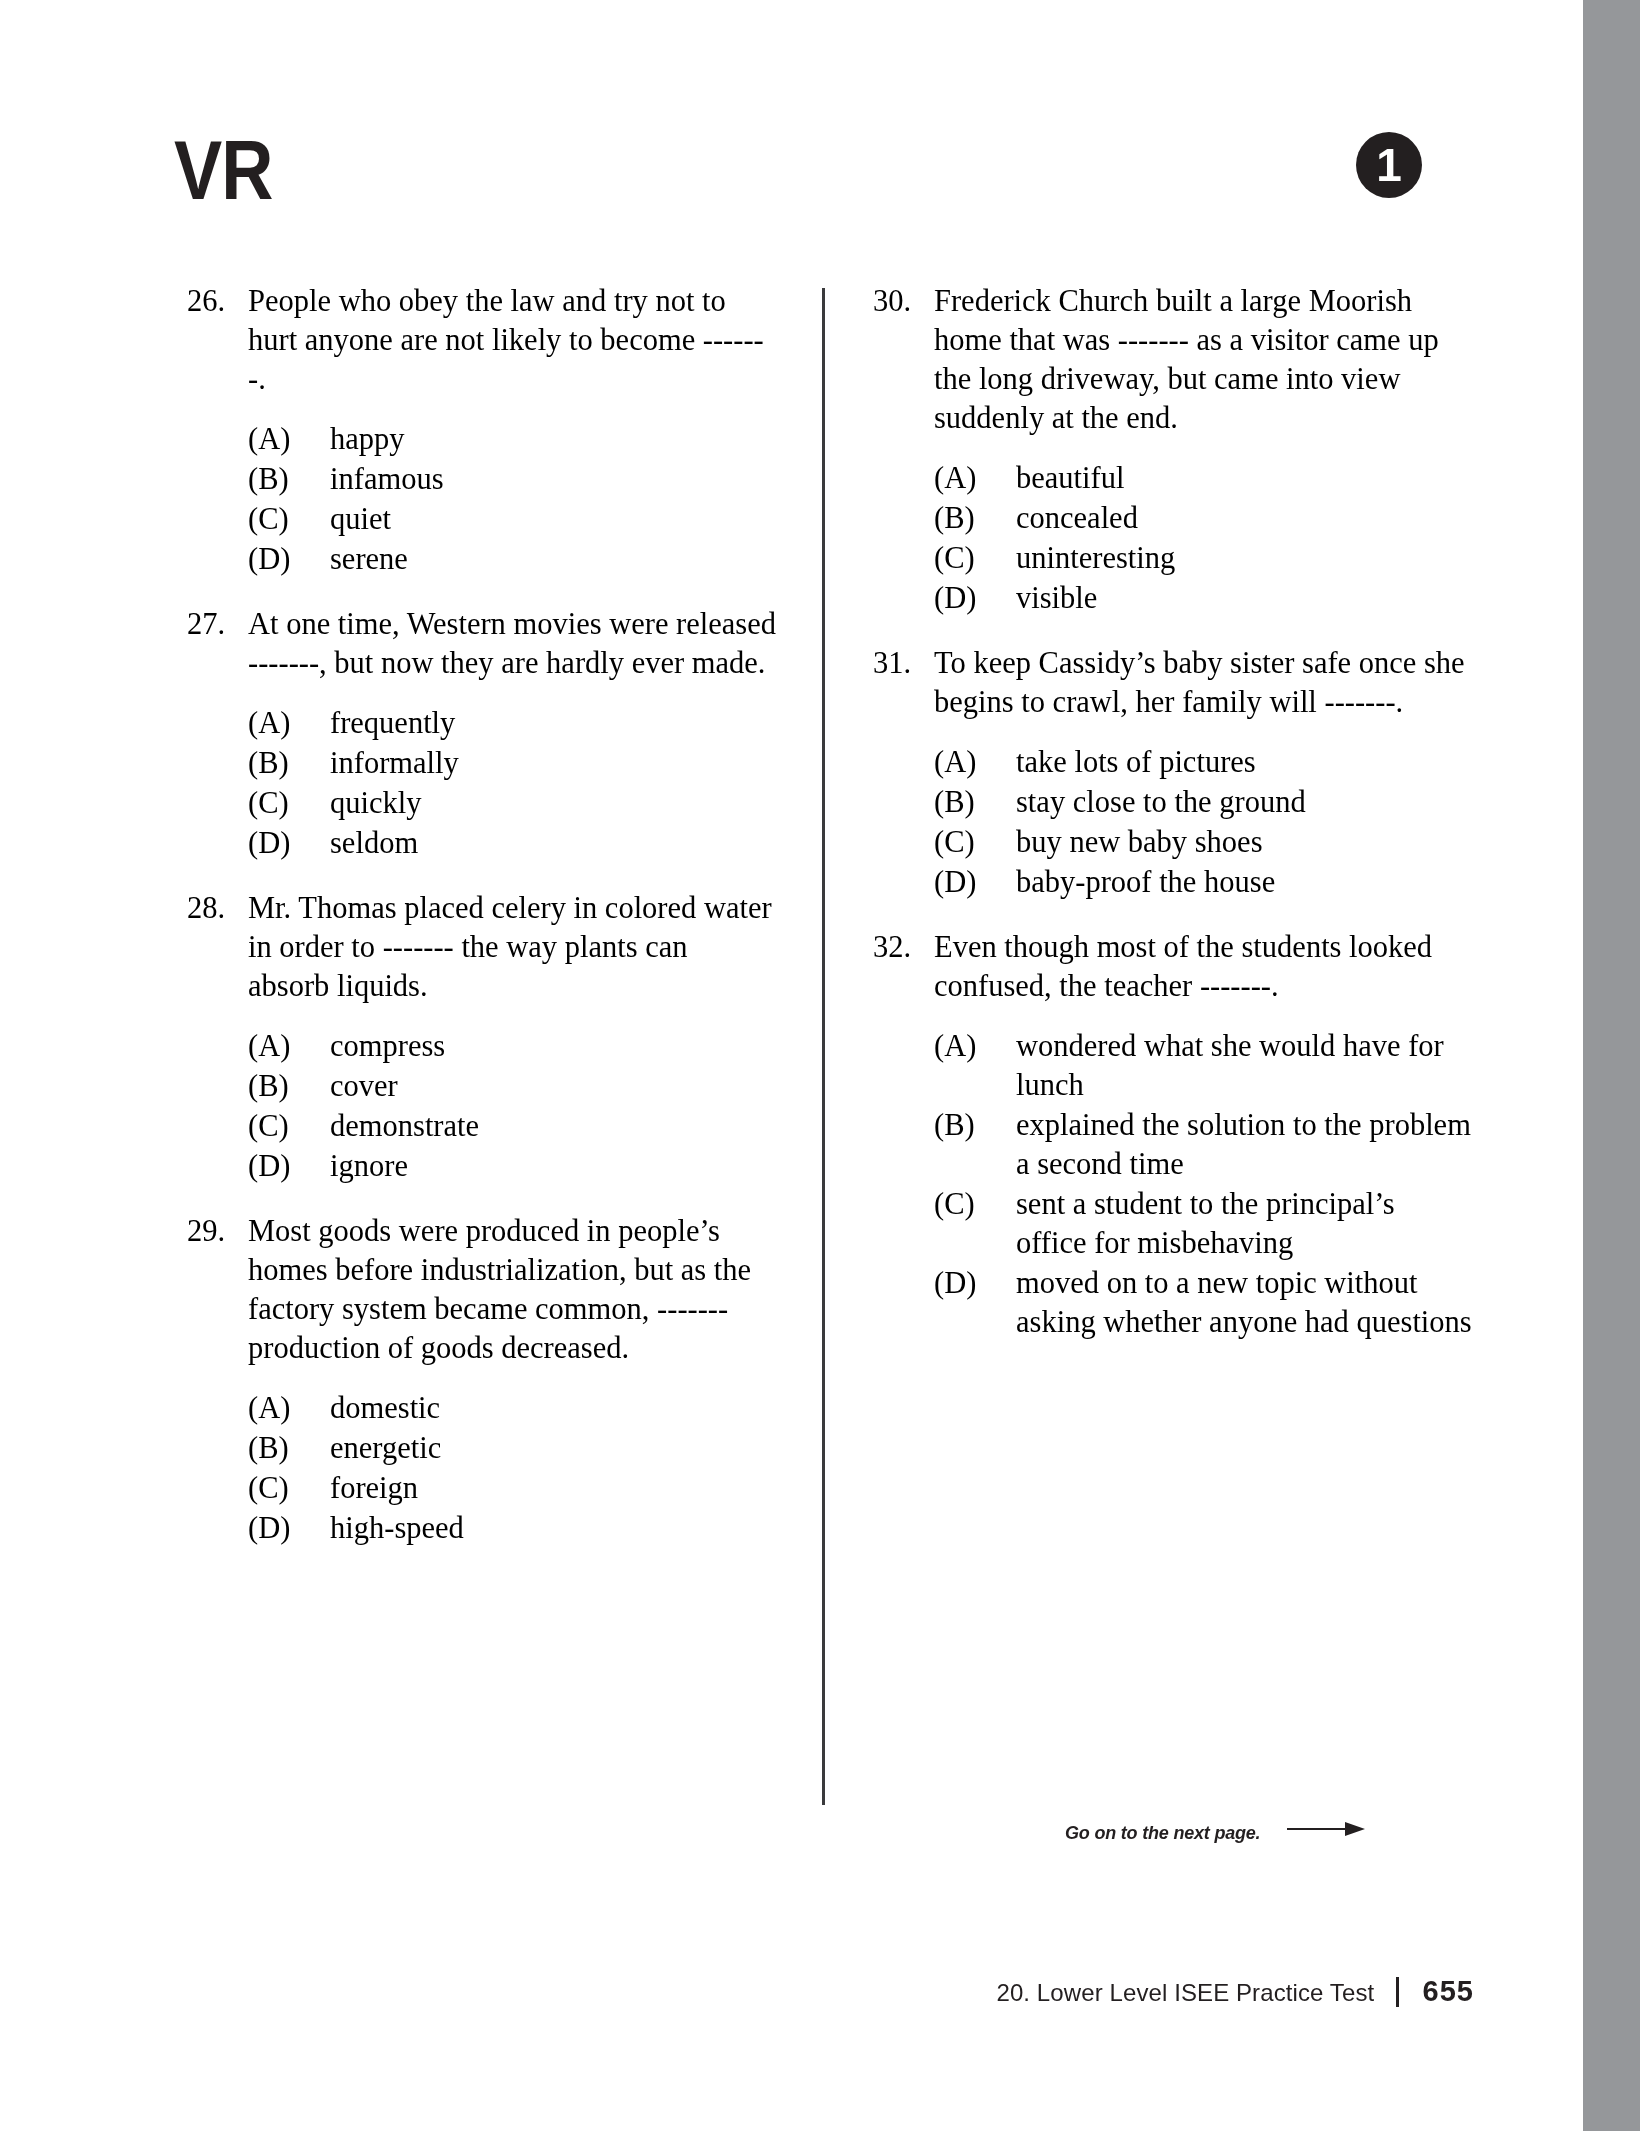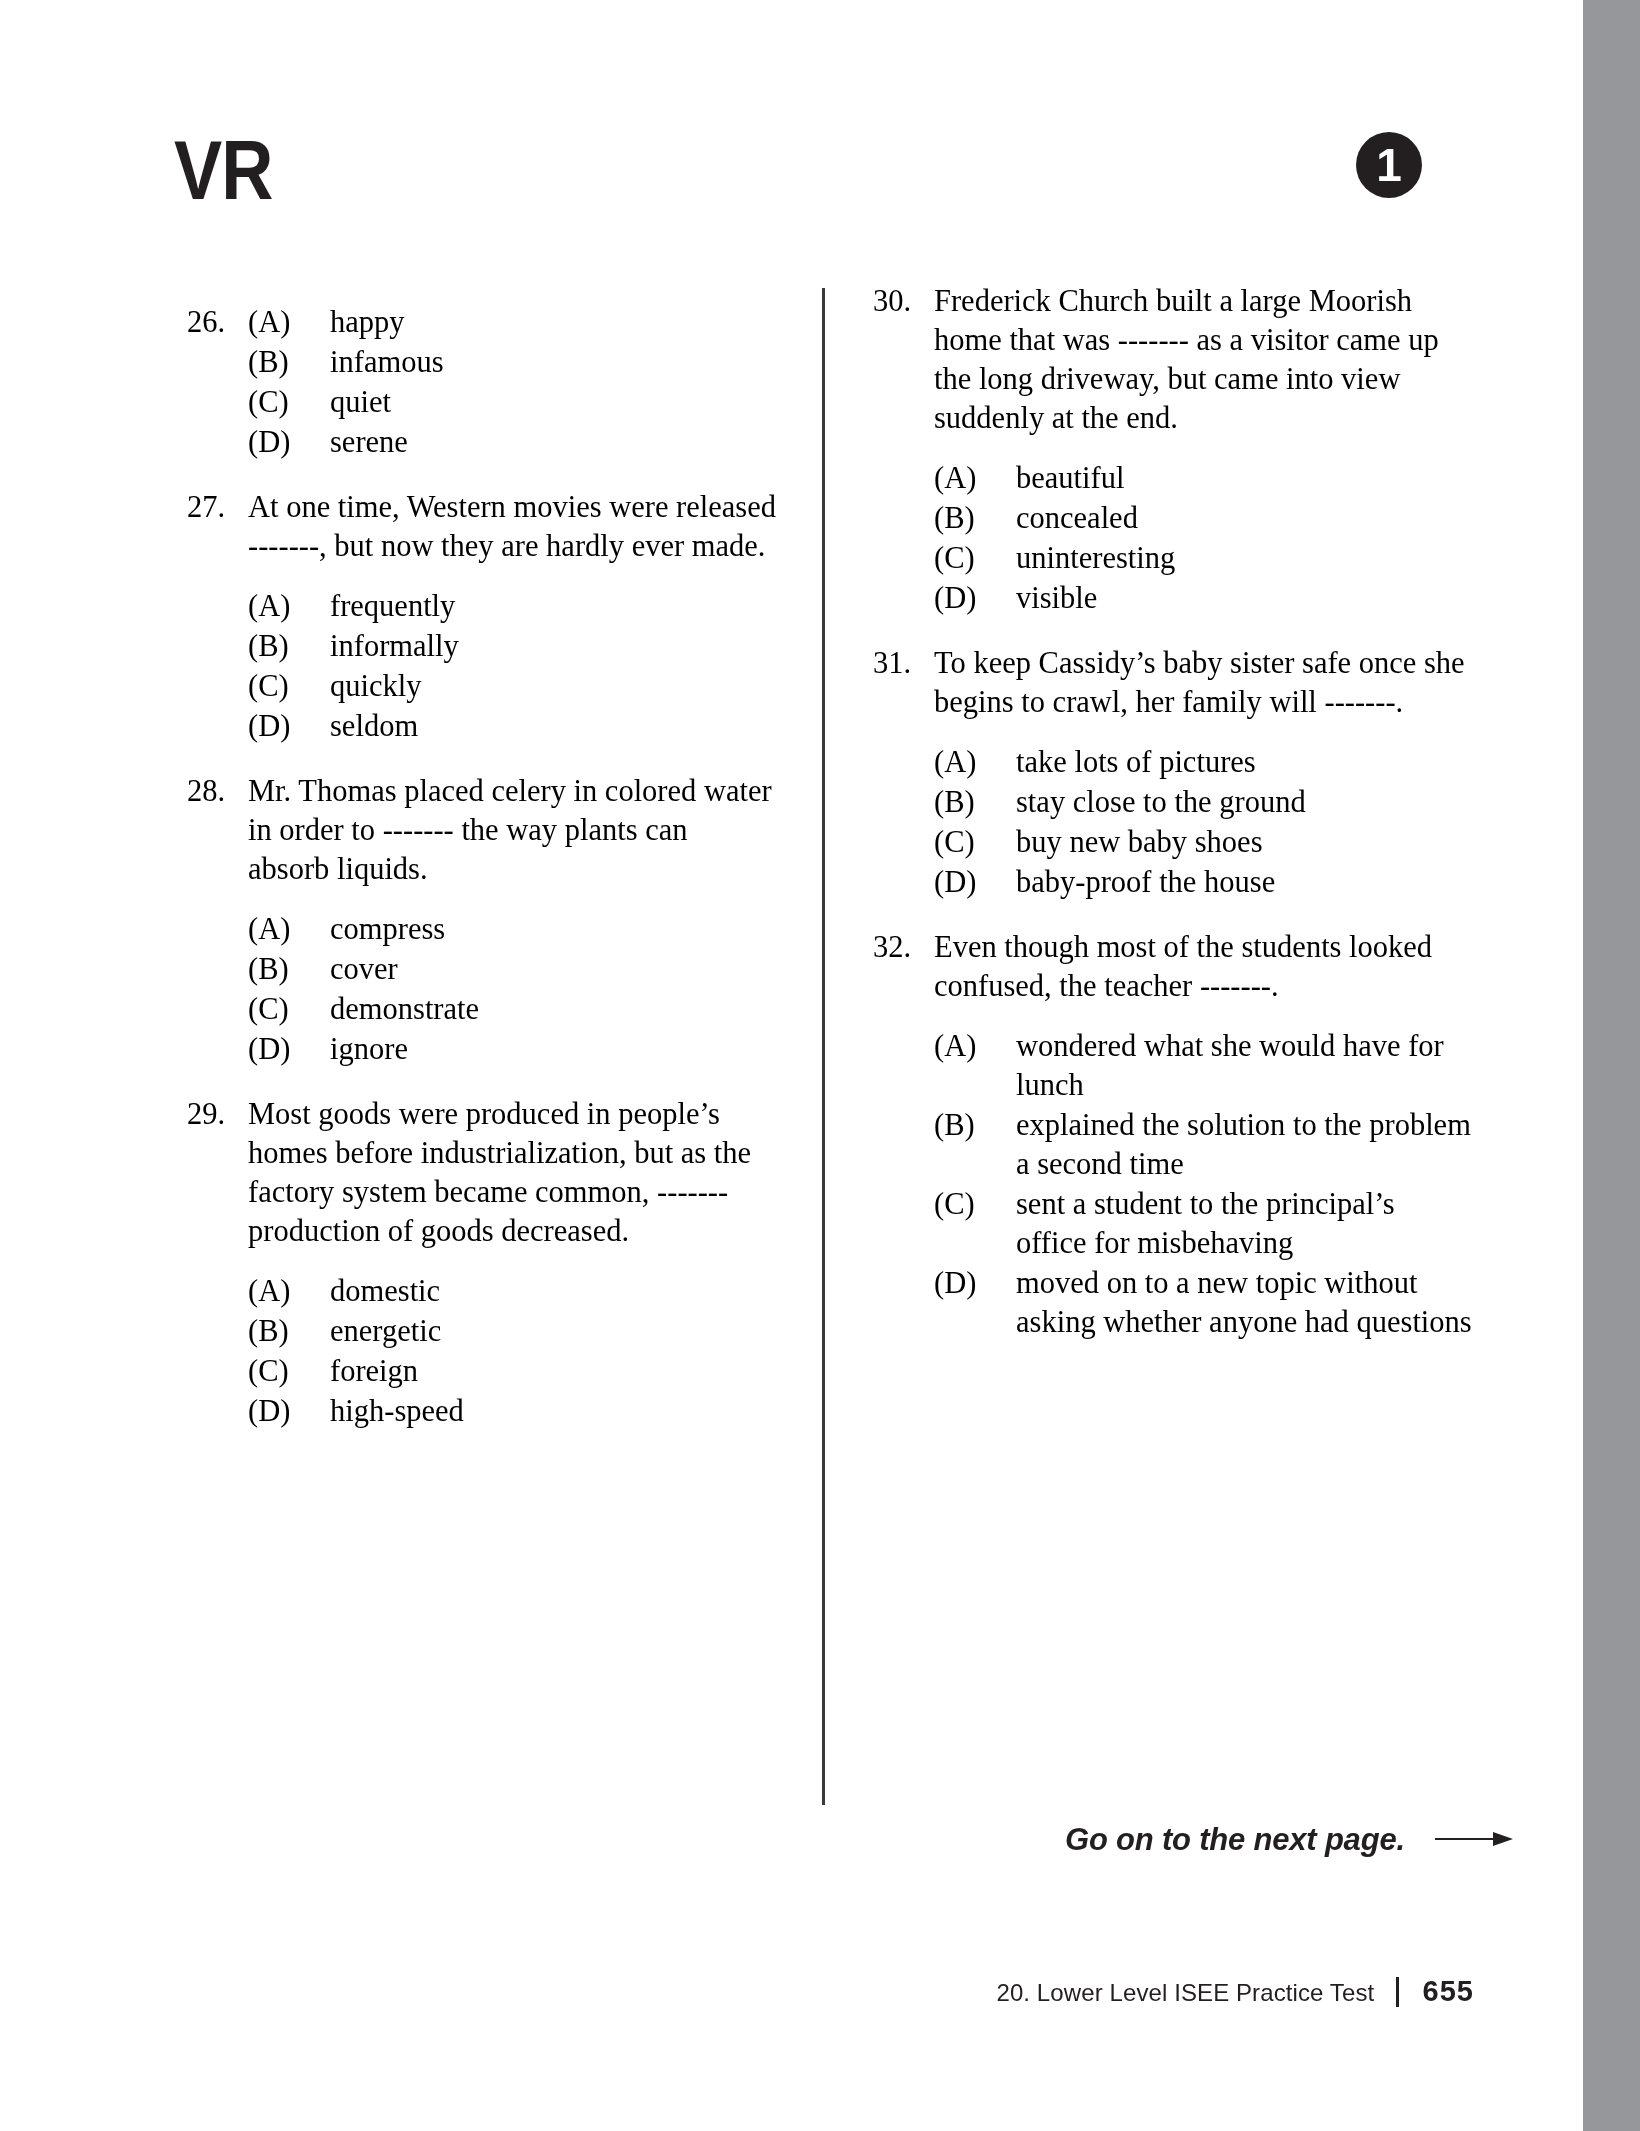--- a/index.html
+++ b/index.html
@@ -121,21 +121,21 @@
   .question + .question { margin-top: 8px; }
 
   
   .goon {
     position: absolute;
     left: 1065px;
     top: 1822px;
     font-family: "Liberation Sans", sans-serif;
     font-weight: bold;
     font-style: italic;
-    font-size: 31px;
+    font-size: 18px;
     letter-spacing: -0.2px;
     color: #231f20;
     white-space: nowrap;
   }
   .goon-arrow {
     display: inline-block;
     vertical-align: middle;
     margin-left: 22px;
     position: relative;
     top: -3px;
@@ -175,20 +175,21 @@
 
   <div class="section-label">VR</div>
 
   <div class="section-badge">1</div>
 
   <div class="column-rule"></div>
 
   <div class="col col-left">
       <div class="question">
         <span class="q-num">26.</span>
+        <div class="q-stem">People who obey the law and try not to hurt anyone are not likely to become -------.</div>
         <div class="options">
           <div class="option"><span class="opt-letter">(A)</span><span>happy</span></div>
           <div class="option"><span class="opt-letter">(B)</span><span>infamous</span></div>
           <div class="option"><span class="opt-letter">(C)</span><span>quiet</span></div>
           <div class="option"><span class="opt-letter">(D)</span><span>serene</span></div>
         </div>
       </div>
       <div class="question">
         <span class="q-num">27.</span>
         <div class="q-stem">At one time, Western movies were released -------, but now they are hardly ever made.</div>

